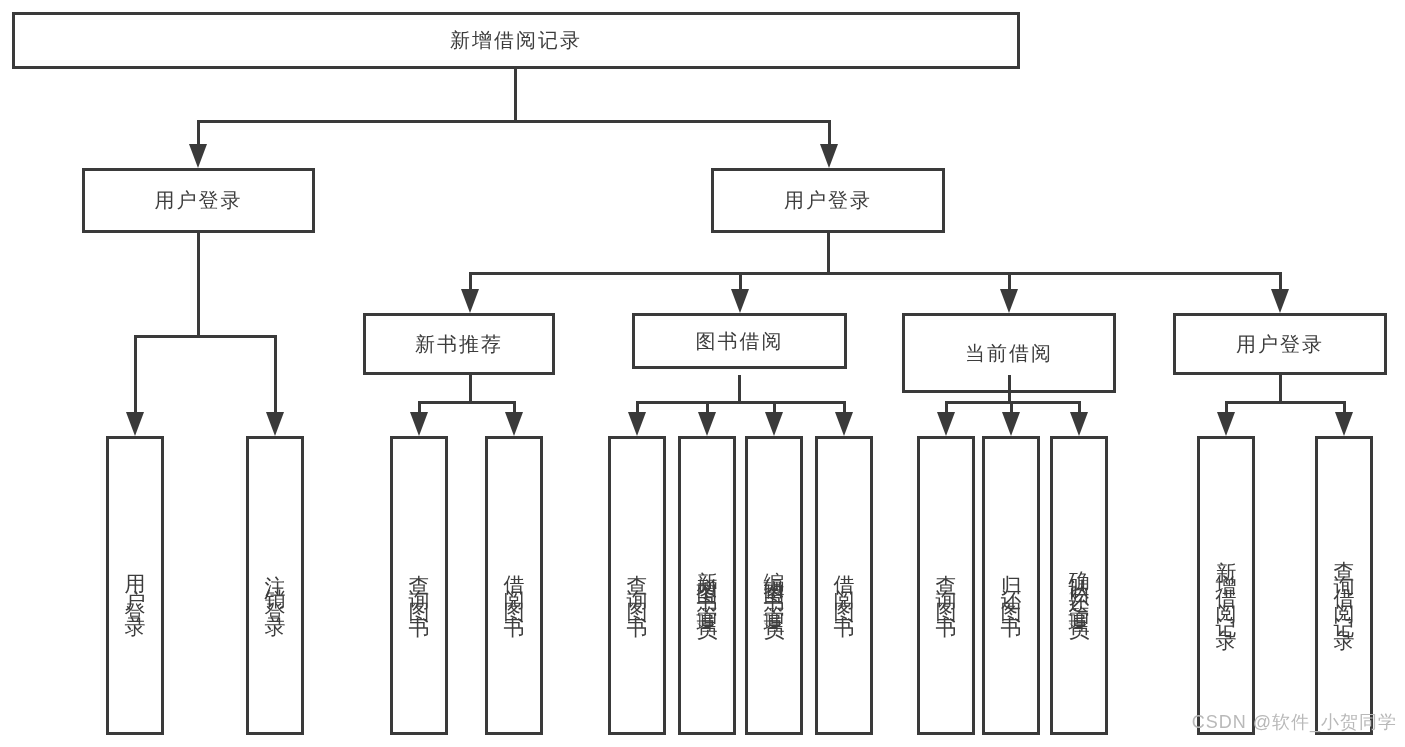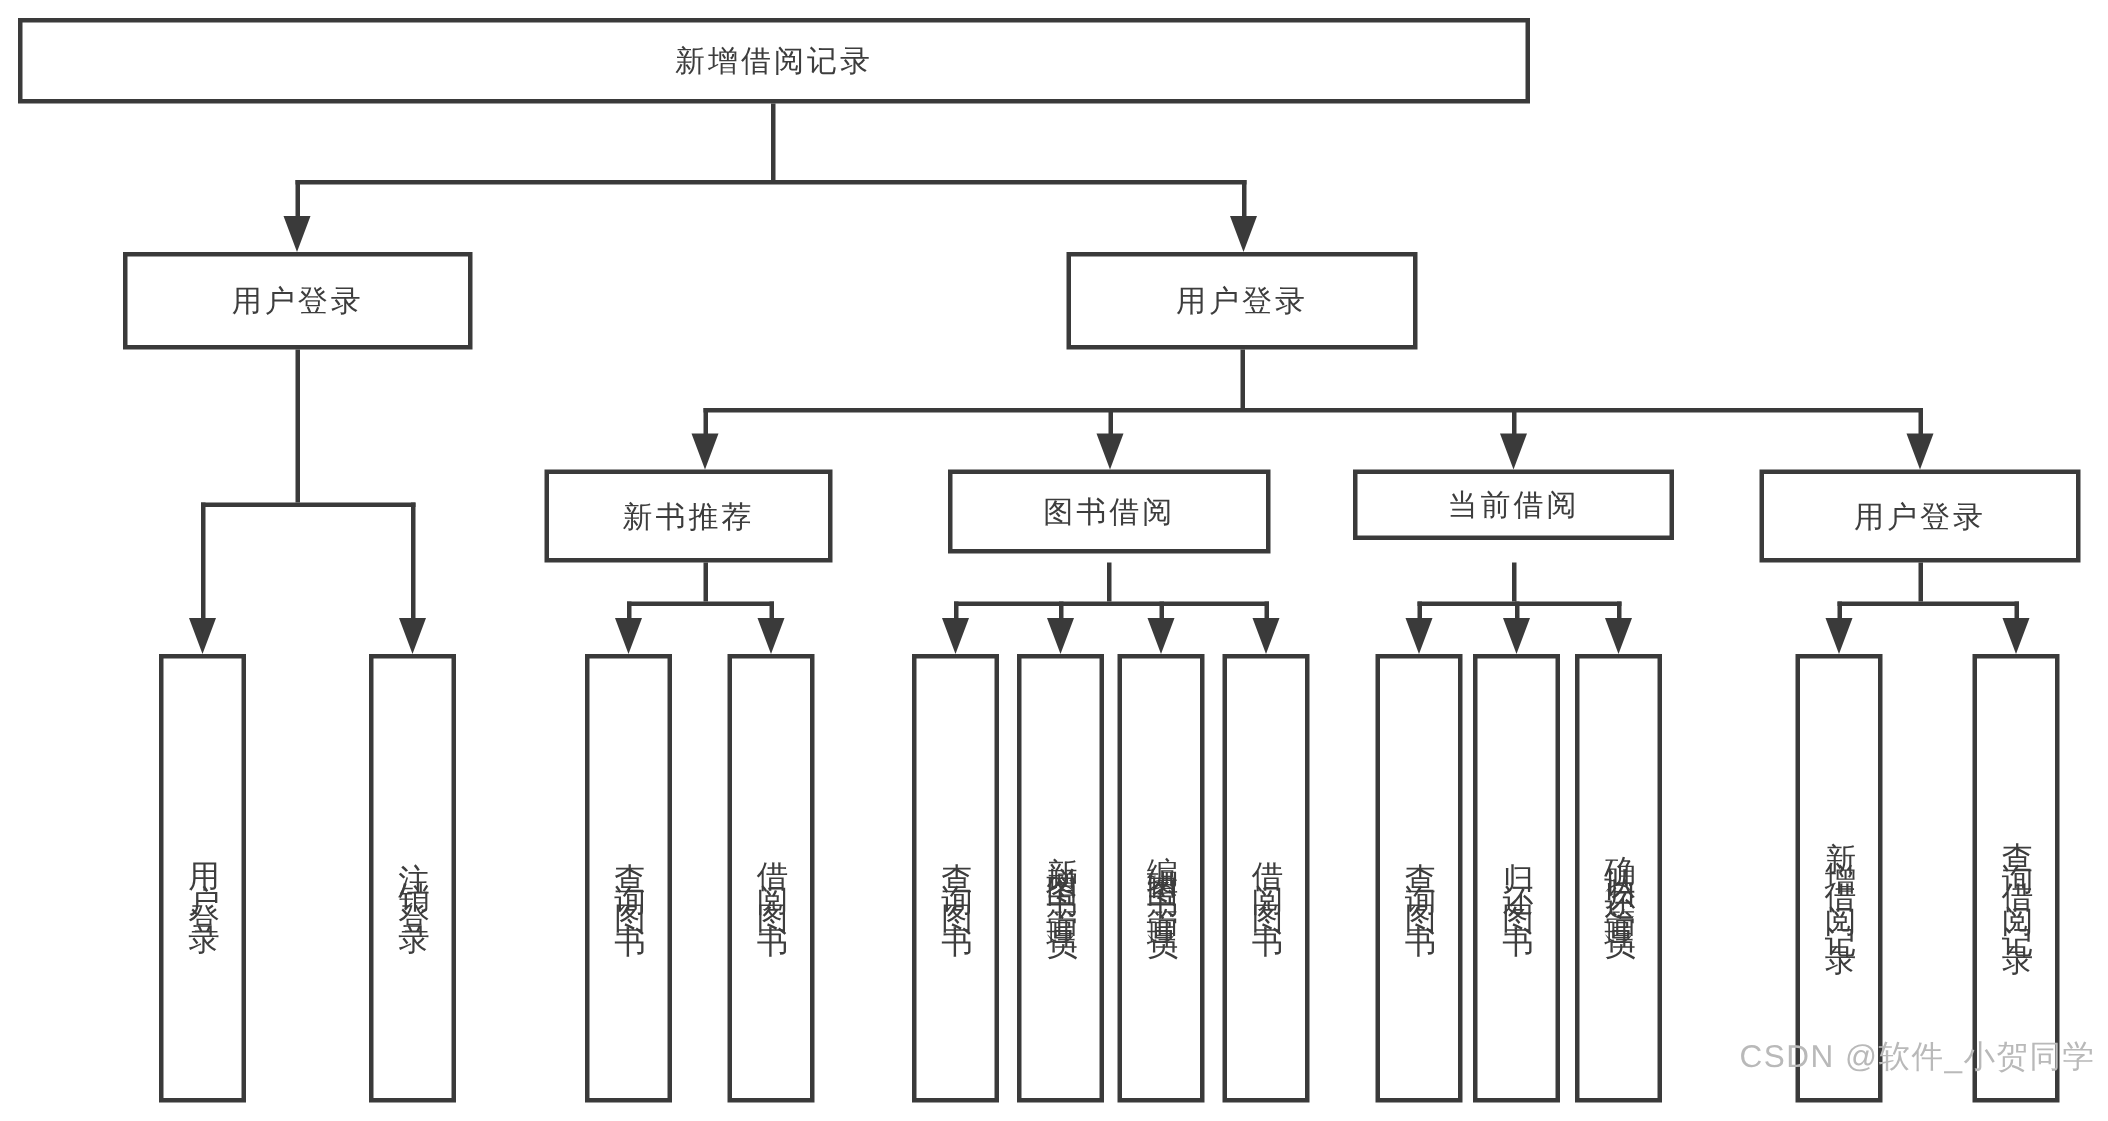--- a/index.html
+++ b/index.html
@@ -46,41 +46,41 @@
   .arrow::before{
     content:"";position:absolute;left:7.5px;top:0;bottom:22px;width:3px;background:var(--line);
   }
   .arrow::after{
     content:"";position:absolute;left:0;bottom:0;width:0;height:0;
     border-left:9px solid transparent;border-right:9px solid transparent;
     border-top:24px solid var(--line);
   }
   .watermark{
     position:absolute;
-    top:690px;right:8px;
-    font-size:21px;
+    top:710px;right:8px;
+    font-size:18px;
     color:var(--wm);
     letter-spacing:1px;
     z-index:5;
     white-space:nowrap;
   }
 </style>
 </head>
 <body>
 
 <div class="canvas">
 
   <div class="node" style="left:12px;top:12px;width:1008px;height:57px;">新增借阅记录</div>
 
   <div class="node" style="left:82px;top:168px;width:233px;height:65px;">用户登录</div>
   <div class="node" style="left:711px;top:168px;width:234px;height:65px;">用户登录</div>
 
   <div class="node" style="left:363px;top:313px;width:192px;height:62px;">新书推荐</div>
   <div class="node" style="left:632px;top:313px;width:215px;height:56px;">图书借阅</div>
-  <div class="node" style="left:902px;top:313px;width:214px;height:47px;">当前借阅</div>
+  <div class="node" style="left:902px;top:313px;width:214px;height:80px;">当前借阅</div>
   <div class="node" style="left:1173px;top:313px;width:214px;height:62px;">用户登录</div>
 
   <div class="leaf" style="left:106px;">用户登录</div>
   <div class="leaf" style="left:246px;">注销登录</div>
 
   <div class="leaf" style="left:390px;">查询图书</div>
   <div class="leaf" style="left:485px;">借阅图书</div>
 
   <div class="leaf" style="left:608px;">查询图书</div>
   <div class="leaf dense" style="left:678px;">新增图书（管理员）</div>

